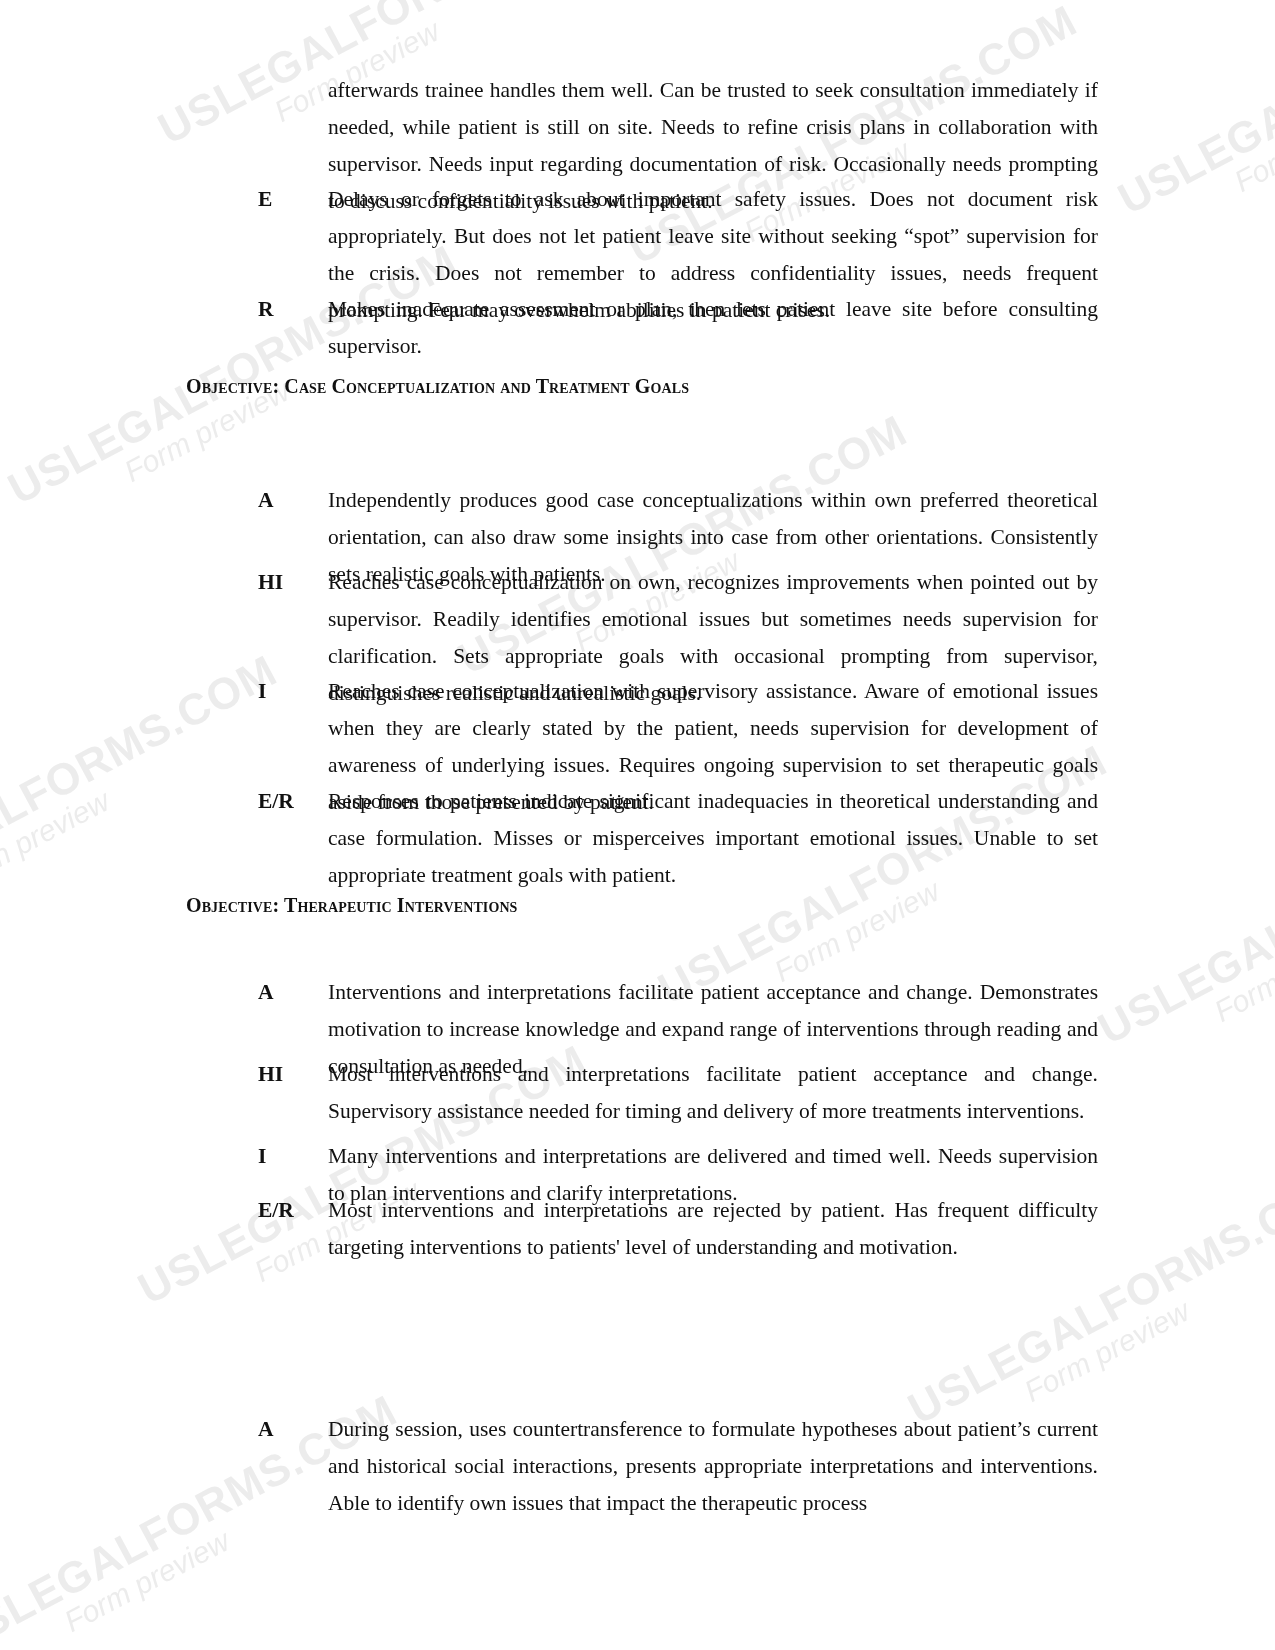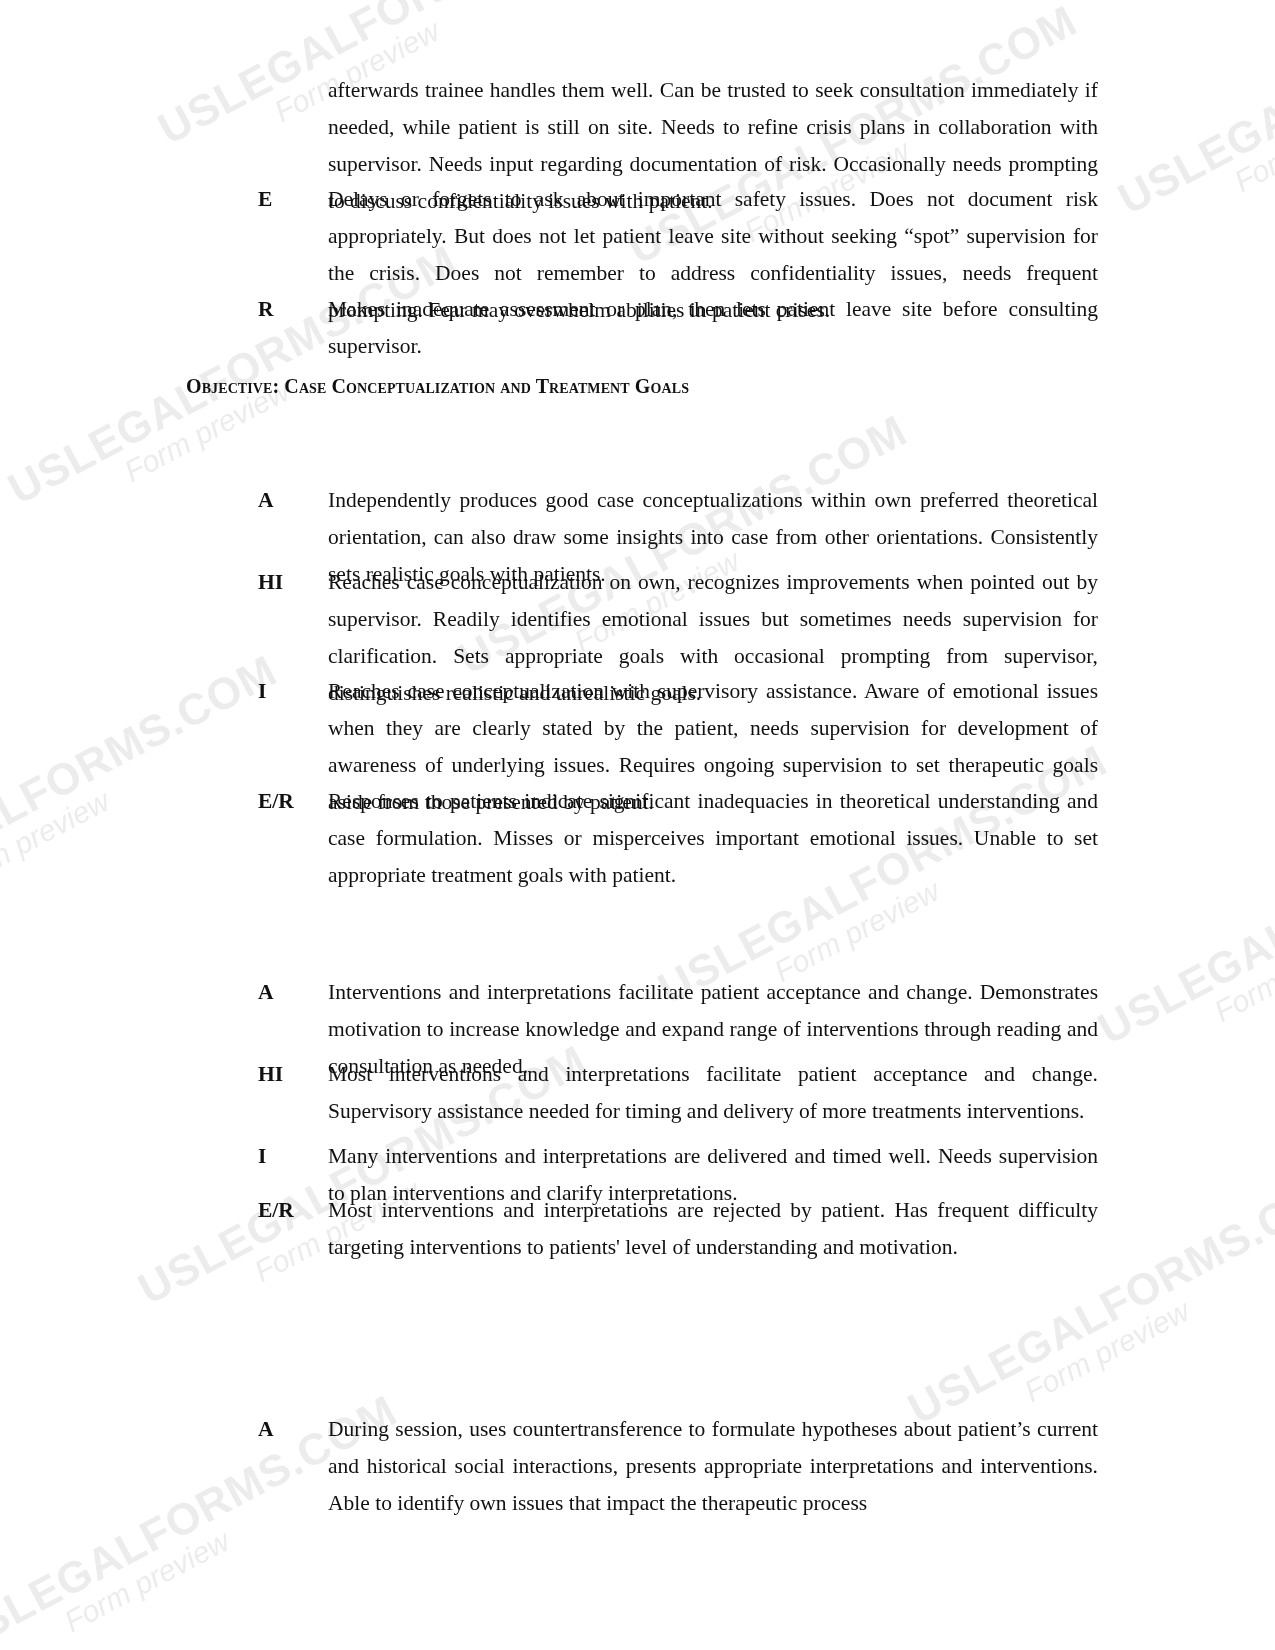--- a/index.html
+++ b/index.html
@@ -96,20 +96,21 @@
   <div class="item" style="top:673px;">
     <span class="lbl">I</span>
     <div class="txt">Reaches case conceptualization with supervisory assistance.  Aware of emotional issues when they are clearly stated by the patient, needs supervision for development of awareness of underlying issues. Requires ongoing supervision to set therapeutic goals aside from those presented by patient.</div>
   </div>
   <div class="item" style="top:783px;">
     <span class="lbl">E/R</span>
     <div class="txt">Responses to patients indicate significant inadequacies in theoretical understanding and case formulation.  Misses or misperceives important emotional issues.  Unable to set appropriate treatment goals with patient.</div>
   </div>
 
   <div class="block" style="top:892px;">
+    <div class="heading">Objective: Therapeutic Interventions</div>
   </div>
   <div class="item" style="top:974px;">
     <span class="lbl">A</span>
     <div class="txt">Interventions and interpretations facilitate patient acceptance and change. Demonstrates motivation to increase knowledge and expand range of interventions through reading and consultation as needed.</div>
   </div>
   <div class="item" style="top:1056px;">
     <span class="lbl">HI</span>
     <div class="txt">Most interventions and interpretations facilitate patient acceptance and change. Supervisory assistance needed for timing and delivery of more treatments interventions.</div>
   </div>
   <div class="item" style="top:1138px;">

